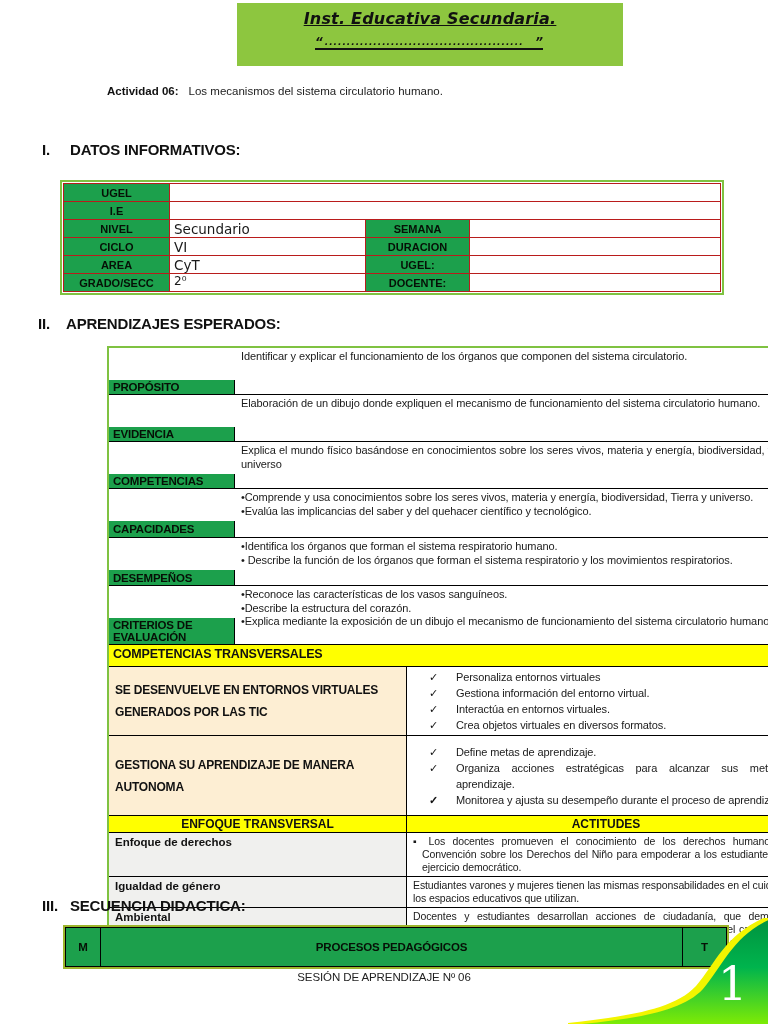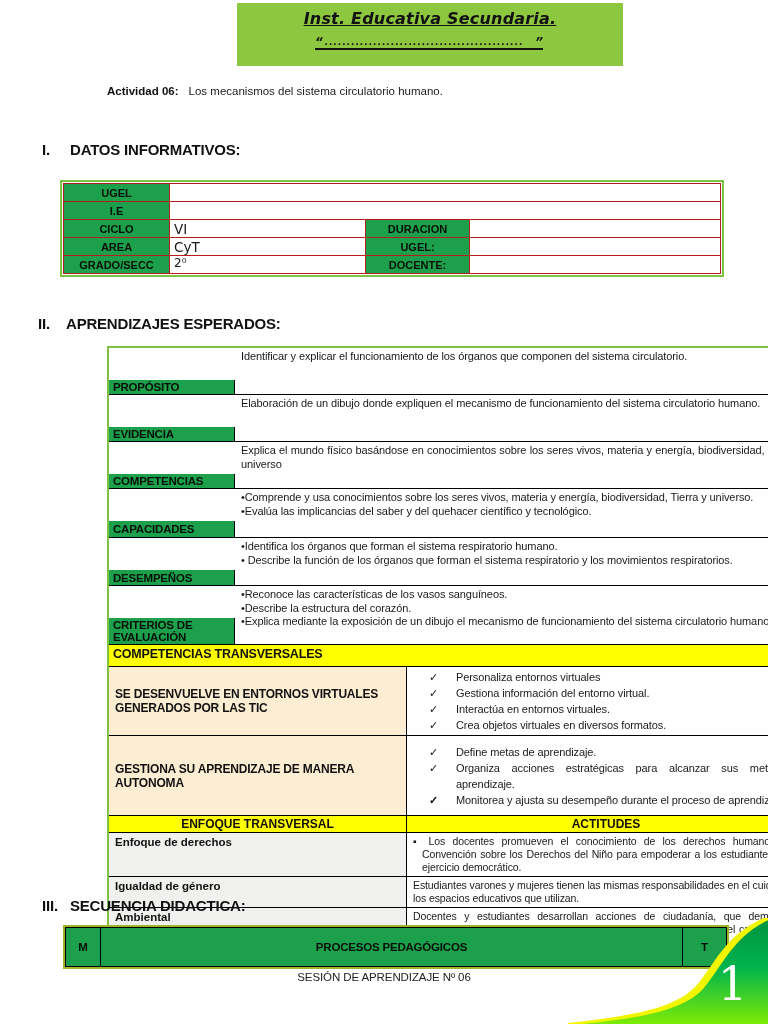--- a/index.html
+++ b/index.html
@@ -34,21 +34,21 @@
   
   .t2-wrap{position:absolute;left:107px;top:346px;width:700px;border:2px solid #7fc241;background:#fff;box-sizing:border-box;}
   .t2-row{display:flex;border-bottom:1px solid #000;box-sizing:border-box;}
   .t2-row:last-child{border-bottom:none;}
   .t2-label{width:126px;flex:0 0 126px;background:#1ca04c;border-right:1px solid #000;font-weight:bold;font-size:11.5px;color:#061006;display:flex;align-items:center;padding:1px 4px;box-sizing:border-box;letter-spacing:-0.2px;margin-top:32px;}
   .t2-text{flex:1;font-size:11px;line-height:13.5px;color:#1a1a1a;padding:2px 4px 2px 6px;text-align:justify;white-space:pre-line;box-sizing:border-box;letter-spacing:-0.1px;}
   .t2-yellow-full{background:#ffff00;font-weight:bold;font-size:12.5px;color:#111;padding:2px 4px;min-height:17px;letter-spacing:-0.2px;}
   .t2-split .cell-l{width:298px;flex:0 0 298px;border-right:1px solid #000;box-sizing:border-box;}
   .cream{background:#fdeed3;}
   .lgray{background:#f0f0ee;}
-  .bold-label{font-weight:bold;font-size:12px;color:#111;display:flex;align-items:center;padding:2px 6px;letter-spacing:-0.2px;line-height:14px;}
+  .bold-label{font-weight:bold;font-size:12px;color:#111;display:flex;align-items:center;padding:2px 6px;letter-spacing:-0.2px;line-height:22px;}
   .check-list{flex:1;display:flex;flex-direction:column;justify-content:center;padding:2px 2px 2px 0;box-sizing:border-box;}
   .check-item{display:flex;align-items:flex-start;padding-left:22px;}
   .check-glyph{width:13px;flex:0 0 13px;font-size:11px;line-height:16px;color:#111;margin-right:14px;}
   .check-text{flex:1;font-size:11px;line-height:16px;color:#1a1a1a;text-align:justify;letter-spacing:-0.1px;}
   .yellow-cell{background:#ffff00;font-weight:bold;font-size:12px;color:#111;text-align:center;display:flex;align-items:center;justify-content:center;padding:1px 2px;box-sizing:border-box;}
   .enf-label{font-weight:bold;font-size:11.5px;color:#111;padding:3px 6px;display:flex;align-items:flex-start;}
   .enf-text{flex:1;font-size:10.5px;line-height:13px;color:#1a1a1a;text-align:justify;padding:2px 2px 2px 6px;box-sizing:border-box;letter-spacing:-0.1px;}
   .hang{padding-left:15px;text-indent:-9px;}
 
   
@@ -103,20 +103,26 @@
       <tbody>
           <tr>
         <td class="glabel">UGEL</td>
         <td class="val" colspan="3"></td>
       </tr>
       <tr>
         <td class="glabel">I.E</td>
         <td class="val" colspan="3"></td>
       </tr>
       <tr>
+        <td class="glabel">NIVEL</td>
+        <td class="val">Secundario</td>
+        <td class="glabel">SEMANA</td>
+        <td class="val"></td>
+      </tr>
+      <tr>
         <td class="glabel">CICLO</td>
         <td class="val">VI</td>
         <td class="glabel">DURACION</td>
         <td class="val"></td>
       </tr>
       <tr>
         <td class="glabel">AREA</td>
         <td class="val">CyT</td>
         <td class="glabel">UGEL:</td>
         <td class="val"></td>

